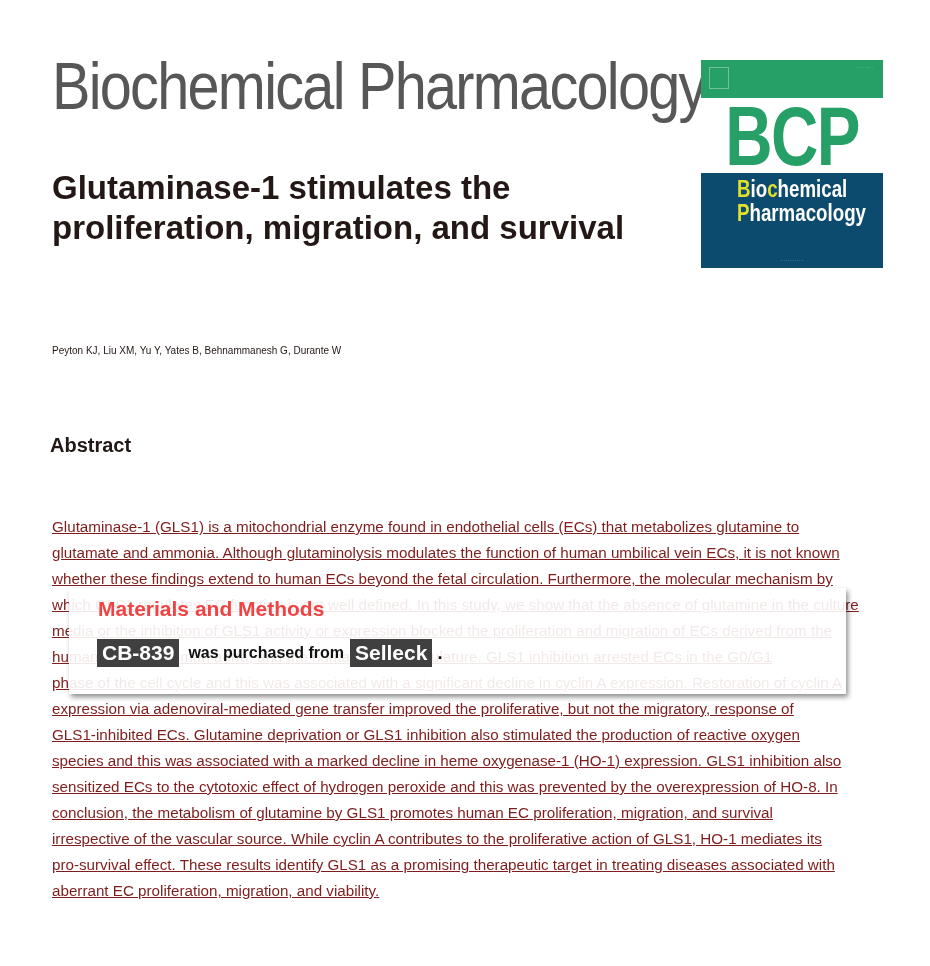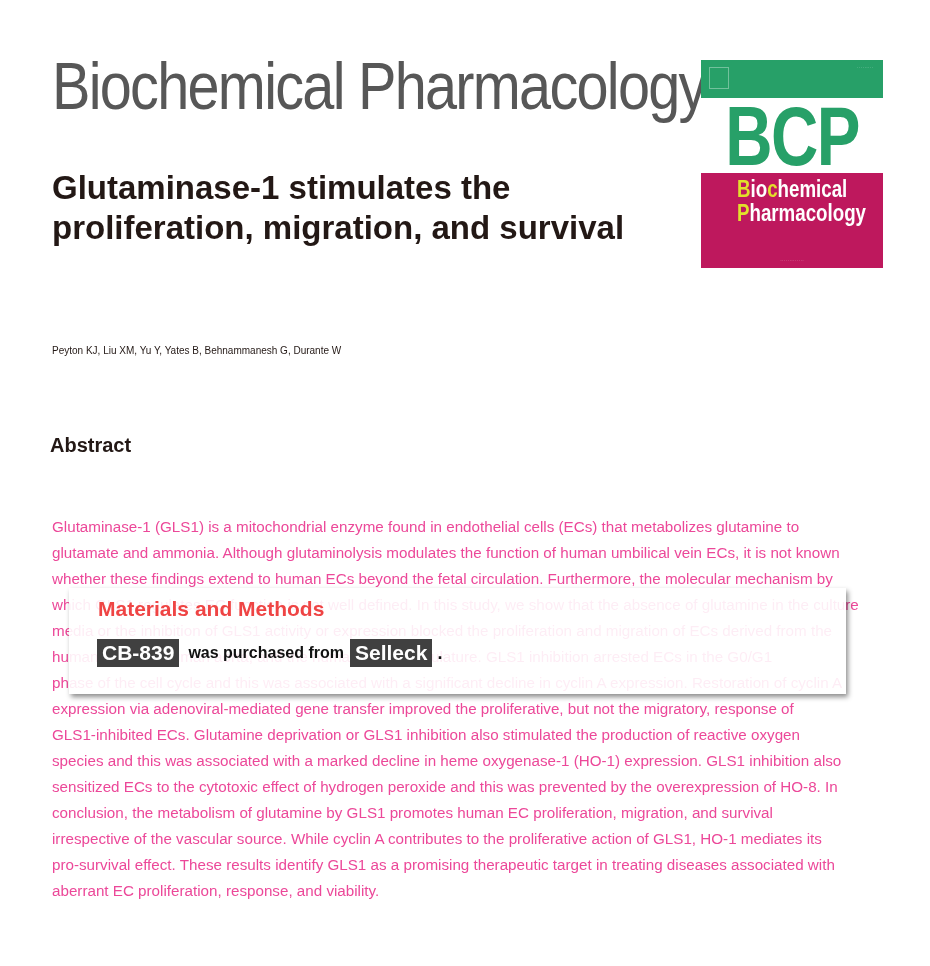--- a/index.html
+++ b/index.html
@@ -13,36 +13,36 @@
 
   .cover { position: absolute; left: 701px; top: 60px; width: 182px; height: 208px;
     background: #ffffff; overflow: hidden; }
   .cover-top { position: absolute; left: 0; top: 0; width: 182px; height: 38px; background: #27a068; }
   .cover-logo { position: absolute; left: 8px; top: 7px; width: 20px; height: 22px;
     border: 1px solid rgba(255,255,255,0.35); box-sizing: border-box; }
   .cover-meta { position: absolute; right: 10px; top: 6px; font-size: 3px; color: rgba(255,255,255,0.7); white-space: nowrap; }
   .cover-bcp { position: absolute; left: 0; top: 34px; width: 182px; text-align: center;
     font-family: "Liberation Sans", sans-serif; font-weight: bold; font-size: 84px; line-height: 84px;
     color: #27a068; letter-spacing: -2px; transform: scaleX(0.78); transform-origin: center top; }
-  .cover-bottom { position: absolute; left: 0; top: 113px; width: 182px; height: 96px; background: #be185d; }
+  .cover-bottom { position: absolute; left: 0; top: 113px; width: 182px; height: 96px; background: #0c4a6e; }
   .cover-title { position: absolute; left: 36px; top: 4px; font-weight: bold; font-size: 24px;
     line-height: 24px; color: #ffffff; transform: scaleX(0.78); transform-origin: left top; white-space: nowrap; }
   .cover-title .hl { color: #e1e02b; }
   .cover-foot { position: absolute; left: 0; bottom: 6px; width: 182px; font-size: 3px; color: rgba(255,255,255,0.7); text-align: center; }
 
   .article-title { position: absolute; left: 52px; top: 168px; margin: 0; width: 640px;
     font-weight: bold; font-size: 33px; line-height: 40px; color: #231815; }
   .title-line { display: block; white-space: nowrap; }
 
   .authors { position: absolute; left: 52px; top: 343px; font-size: 10px; line-height: 16px; color: #231815; white-space: nowrap; }
 
   .abstract-heading { position: absolute; left: 50px; top: 433px; margin: 0; font-weight: bold;
     font-size: 20px; line-height: 24px; color: #231815; }
 
-  .abstract-body { position: absolute; left: 52px; top: 514px; width: 840px; font-size: 15.2px; line-height: 26px; color: #ec4899; }
+  .abstract-body { position: absolute; left: 52px; top: 514px; width: 840px; font-size: 15.2px; line-height: 26px; color: #7f1d1d; text-decoration: underline; }
   .abs-line { display: block; white-space: nowrap; height: 26px; }
 
   .mm-box { position: absolute; left: 69px; top: 588px; width: 777px; height: 106px;
     background: rgba(255,255,255,0.9); box-shadow: 2px 3px 5px rgba(0,0,0,0.45); }
   .mm-heading { position: absolute; left: 29px; top: 9px; margin: 0; font-weight: bold;
     font-size: 21px; line-height: 24px; color: #ef4444; white-space: nowrap; }
   .mm-sentence { position: absolute; left: 28px; top: 51px; height: 28px; display: flex; align-items: center;
     white-space: nowrap; font-weight: bold; font-size: 16px; color: #111111; }
   .badge { display: inline-block; background: #404040; color: #ffffff; font-weight: bold;
     font-size: 21px; line-height: 28px; height: 28px; padding: 0 5px; }
@@ -86,21 +86,21 @@
   <span class="abs-line">media or the inhibition of GLS1 activity or expression blocked the proliferation and migration of ECs derived from the</span>
   <span class="abs-line">human skin, the human aorta, and the human microvasculature. GLS1 inhibition arrested ECs in the G0/G1</span>
   <span class="abs-line">phase of the cell cycle and this was associated with a significant decline in cyclin A expression. Restoration of cyclin A</span>
   <span class="abs-line">expression via adenoviral-mediated gene transfer improved the proliferative, but not the migratory, response of</span>
   <span class="abs-line">GLS1-inhibited ECs. Glutamine deprivation or GLS1 inhibition also stimulated the production of reactive oxygen</span>
   <span class="abs-line">species and this was associated with a marked decline in heme oxygenase-1 (HO-1) expression. GLS1 inhibition also</span>
   <span class="abs-line">sensitized ECs to the cytotoxic effect of hydrogen peroxide and this was prevented by the overexpression of HO-8. In</span>
   <span class="abs-line">conclusion, the metabolism of glutamine by GLS1 promotes human EC proliferation, migration, and survival</span>
   <span class="abs-line">irrespective of the vascular source. While cyclin A contributes to the proliferative action of GLS1, HO-1 mediates its</span>
   <span class="abs-line">pro-survival effect. These results identify GLS1 as a promising therapeutic target in treating diseases associated with</span>
-  <span class="abs-line">aberrant EC proliferation, response, and viability.</span>
+  <span class="abs-line">aberrant EC proliferation, migration, and viability.</span>
 </div>
 
 <div class="mm-box">
   <h4 class="mm-heading">Materials and Methods</h4>
   <div class="mm-sentence">
     <span class="badge">CB-839</span>
     <span class="mm-text">was purchased from</span>
     <span class="badge">Selleck</span>
     <span class="mm-period">.</span>
   </div>

